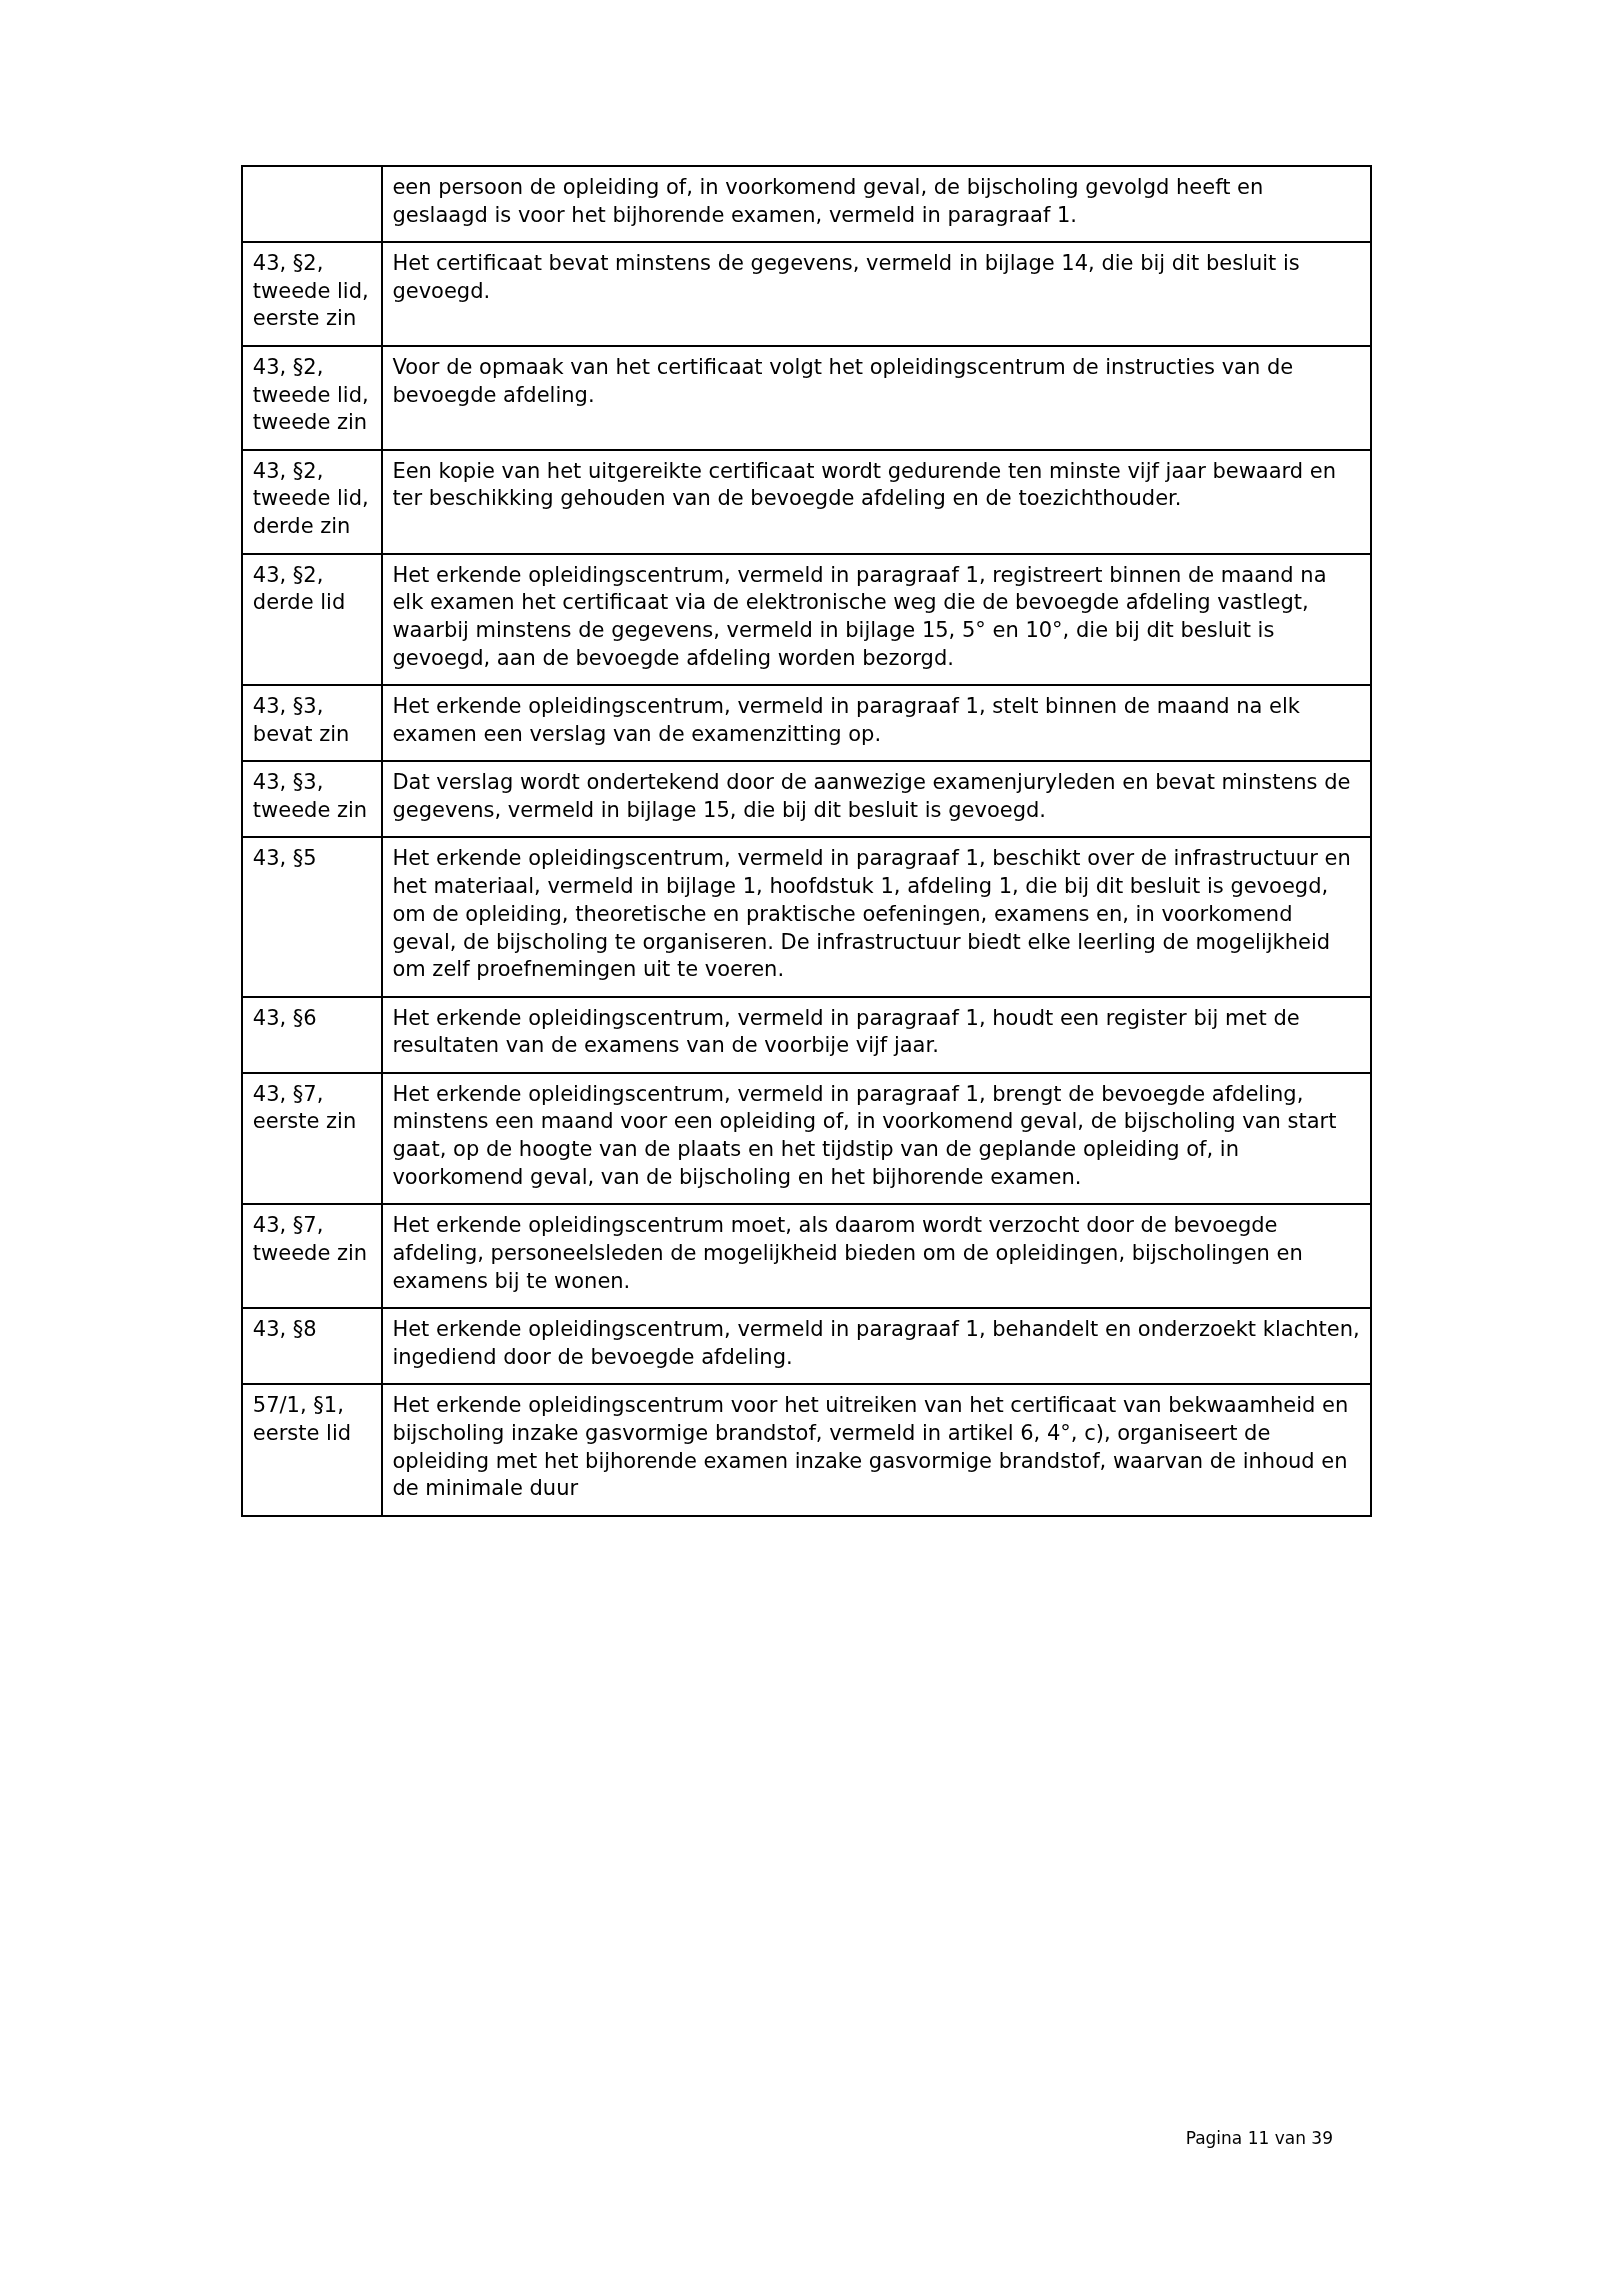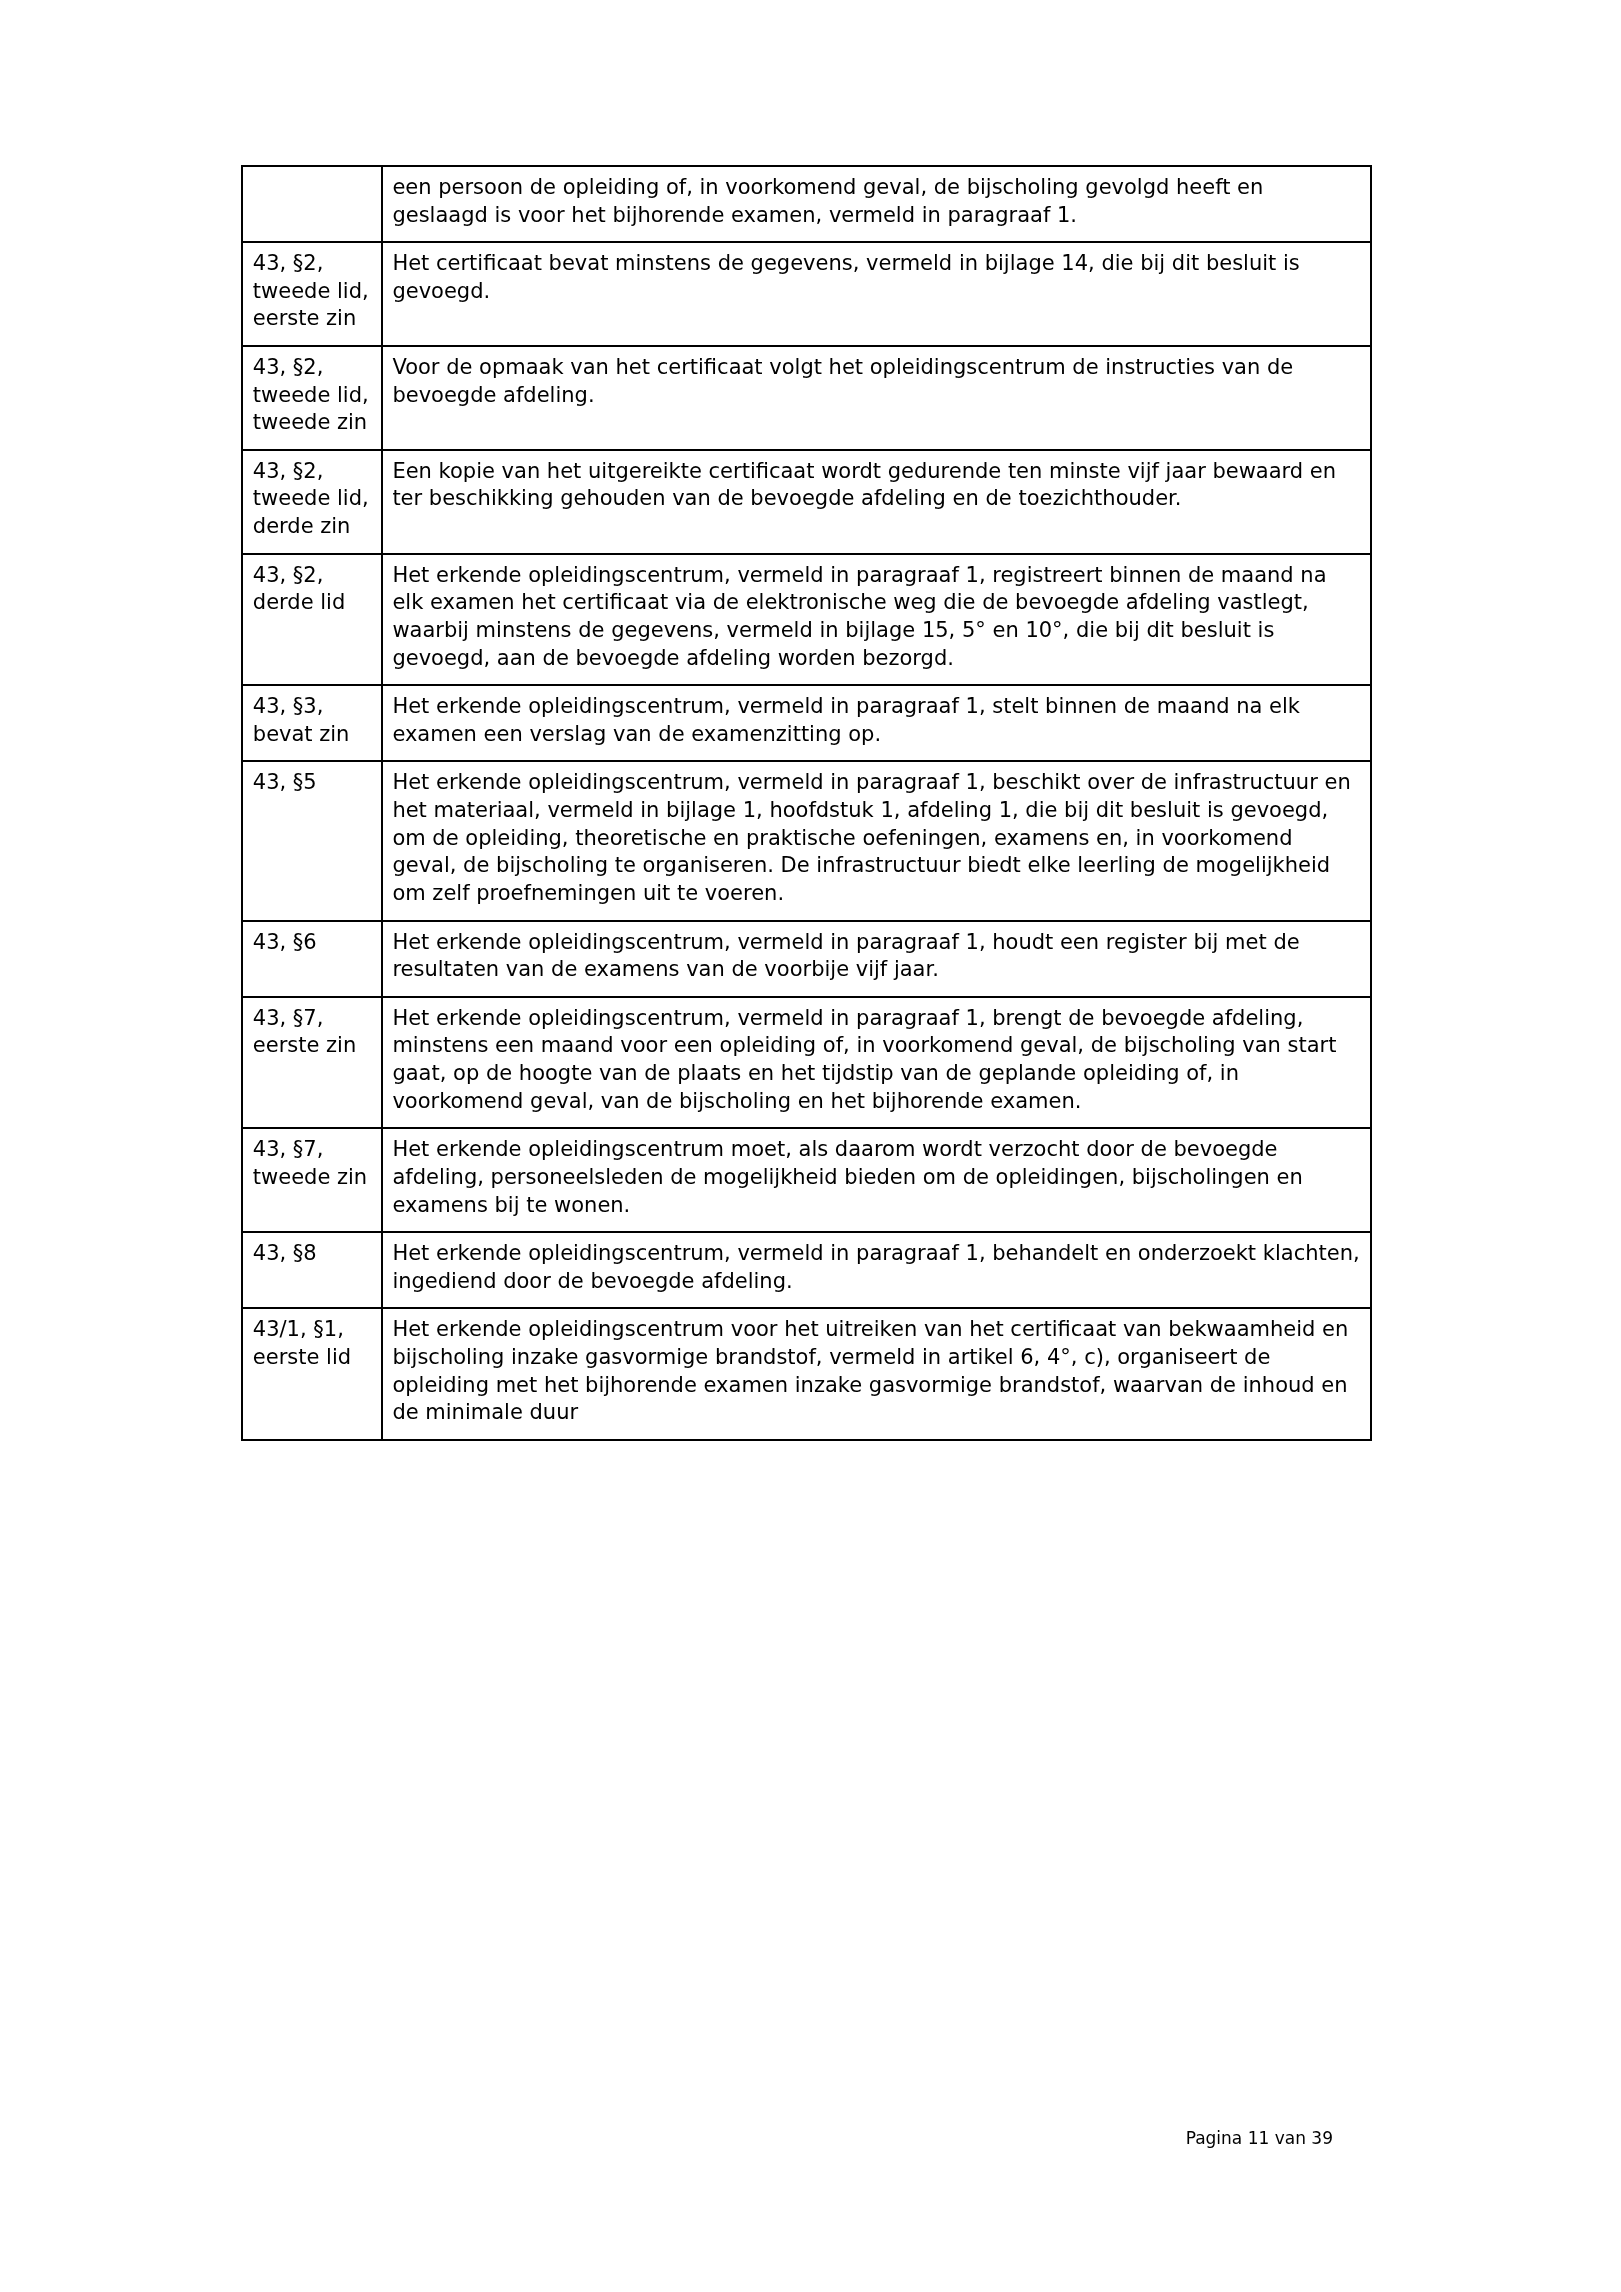--- a/index.html
+++ b/index.html
@@ -74,41 +74,45 @@
       </tr>
       <tr>
         <td class="col-ref">43, §2, derde lid</td>
         <td class="col-text">Het erkende opleidingscentrum, vermeld in paragraaf 1, registreert binnen de maand na elk examen het certificaat via de elektronische weg die de bevoegde afdeling vastlegt, waarbij minstens de gegevens, vermeld in bijlage 15, 5° en 10°, die bij dit besluit is gevoegd, aan de bevoegde afdeling worden bezorgd.</td>
       </tr>
       <tr>
         <td class="col-ref">43, §3, bevat zin</td>
         <td class="col-text">Het erkende opleidingscentrum, vermeld in paragraaf 1, stelt binnen de maand na elk examen een verslag van de examenzitting op.</td>
       </tr>
       <tr>
+        <td class="col-ref">43, §3, tweede zin</td>
+        <td class="col-text">Dat verslag wordt ondertekend door de aanwezige examenjuryleden en bevat minstens de gegevens, vermeld in bijlage 15, die bij dit besluit is gevoegd.</td>
+      </tr>
+      <tr>
         <td class="col-ref">43, §5</td>
         <td class="col-text">Het erkende opleidingscentrum, vermeld in paragraaf 1, beschikt over de infrastructuur en het materiaal, vermeld in bijlage 1, hoofdstuk 1, afdeling 1, die bij dit besluit is gevoegd, om de opleiding, theoretische en praktische oefeningen, examens en, in voorkomend geval, de bijscholing te organiseren. De infrastructuur biedt elke leerling de mogelijkheid om zelf proefnemingen uit te voeren.</td>
       </tr>
       <tr>
         <td class="col-ref">43, §6</td>
         <td class="col-text">Het erkende opleidingscentrum, vermeld in paragraaf 1, houdt een register bij met de resultaten van de examens van de voorbije vijf jaar.</td>
       </tr>
       <tr>
         <td class="col-ref">43, §7, eerste zin</td>
         <td class="col-text">Het erkende opleidingscentrum, vermeld in paragraaf 1, brengt de bevoegde afdeling, minstens een maand voor een opleiding of, in voorkomend geval, de bijscholing van start gaat, op de hoogte van de plaats en het tijdstip van de geplande opleiding of, in voorkomend geval, van de bijscholing en het bijhorende examen.</td>
       </tr>
       <tr>
         <td class="col-ref">43, §7, tweede zin</td>
         <td class="col-text">Het erkende opleidingscentrum moet, als daarom wordt verzocht door de bevoegde afdeling, personeelsleden de mogelijkheid bieden om de opleidingen, bijscholingen en examens bij te wonen.</td>
       </tr>
       <tr>
         <td class="col-ref">43, §8</td>
         <td class="col-text">Het erkende opleidingscentrum, vermeld in paragraaf 1, behandelt en onderzoekt klachten, ingediend door de bevoegde afdeling.</td>
       </tr>
       <tr>
-        <td class="col-ref">43/1, §1, eerste lid</td>
+        <td class="col-ref">57/1, §1, eerste lid</td>
         <td class="col-text">Het erkende opleidingscentrum voor het uitreiken van het certificaat van bekwaamheid en bijscholing inzake gasvormige brandstof, vermeld in artikel 6, 4°, c), organiseert de opleiding met het bijhorende examen inzake gasvormige brandstof, waarvan de inhoud en de minimale duur</td>
       </tr>
     </tbody>
   </table>
 
   <div class="footer">Pagina 11 van 39</div>
 
 </div>
 
 

